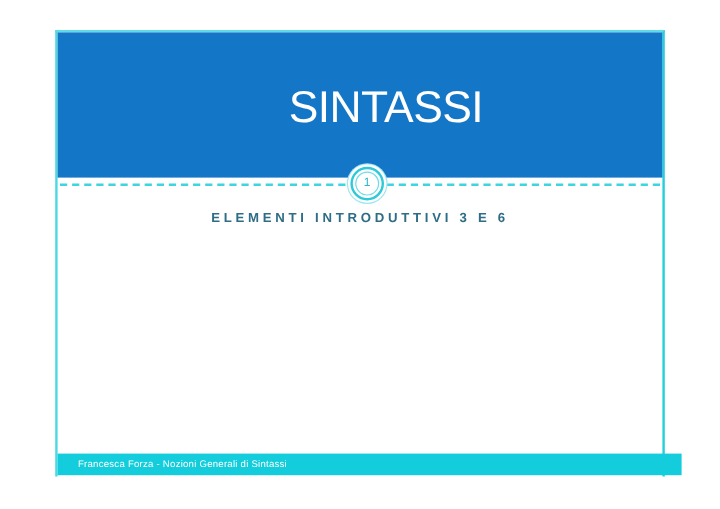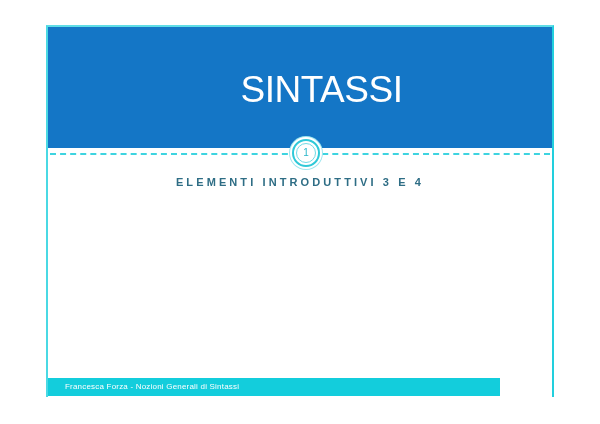--- a/index.html
+++ b/index.html
@@ -129,23 +129,24 @@
     top: 196px;
     width: 500px;
     height: 180px;
   }
 
   
   .footer {
     position: absolute;
     left: 48px;
     top: 378px;
-    width: 452px;
+    width: 504px;
     height: 18px;
     background: #13cddc;
+    padding-left: 16px;
   }
   .footer-text {
     position: absolute;
     left: 17px;
     top: 0;
     height: 18px;
     line-height: 18px;
     color: #ffffff;
     font-family: "Liberation Sans", sans-serif;
     font-size: 8px;
@@ -169,17 +170,17 @@
 </div>
 
 <div class="divider"></div>
 
 <div class="badge">
   <div class="badge-inner">
     <span class="badge-number">1</span>
   </div>
 </div>
 
-<div class="subtitle">ELEMENTI INTRODUTTIVI 3 E 4</div>
+<div class="subtitle">ELEMENTI INTRODUTTIVI 3 E 6</div>
 
 <div class="footer">
   <div class="footer-text">Francesca Forza - Nozioni Generali di Sintassi</div>
 </div>
 
 </body></html>

